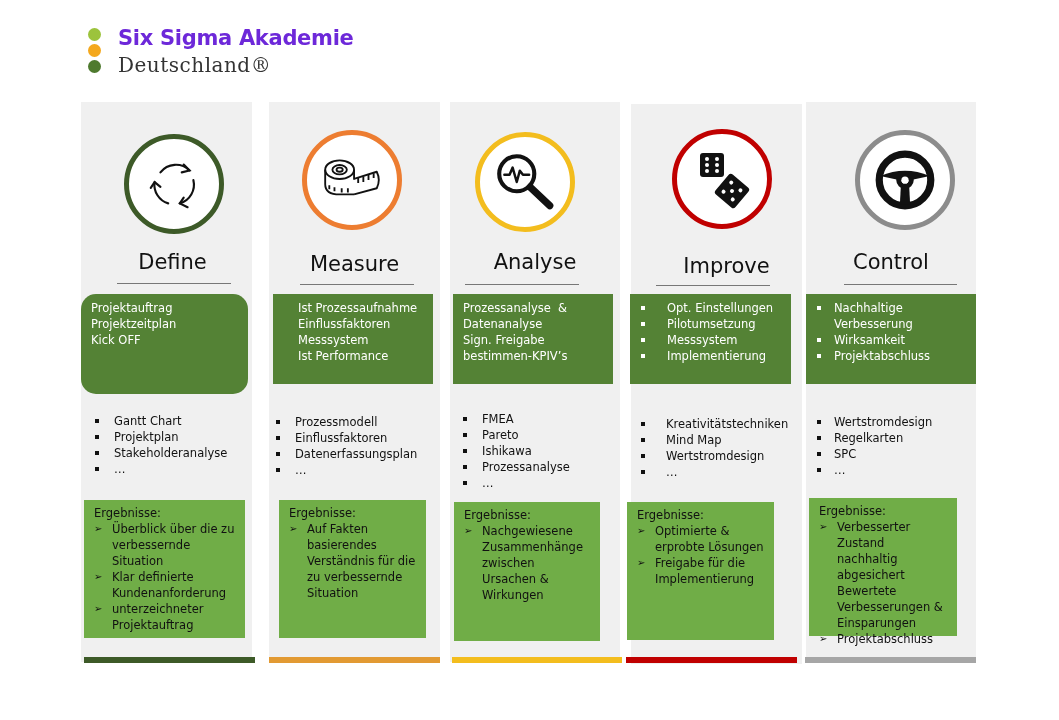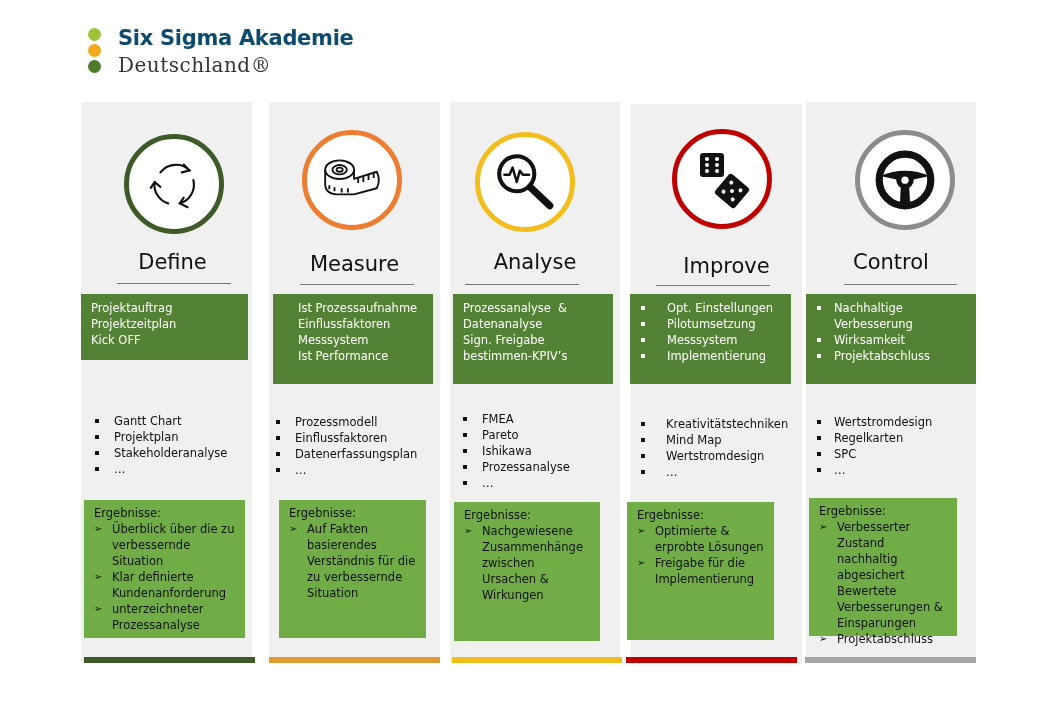--- a/index.html
+++ b/index.html
@@ -2,21 +2,21 @@
 <html><head>
   <meta charset="utf-8">
   <style>
     * { box-sizing: border-box; margin: 0; padding: 0; }
     html, body { width: 1059px; height: 720px; background: #ffffff; overflow: hidden; }
     body { position: relative; font-family: "Liberation Sans", "DejaVu Sans", sans-serif; color: #111; }
 
     .logo { position: absolute; left: 88px; top: 26px; }
     .logo-dots { position: absolute; left: 0; top: 2px; width: 14px; }
     .logo-dot { display: block; width: 13px; height: 13px; border-radius: 50%; margin-bottom: 3px; }
-    .logo-line1 { position: absolute; left: 30px; top: 0; font-family: "DejaVu Sans", sans-serif; font-weight: bold; font-size: 21px; color: #0c4a6e; white-space: nowrap; letter-spacing: -0.3px; }
+    .logo-line1 { position: absolute; left: 30px; top: 0; font-family: "DejaVu Sans", sans-serif; font-weight: bold; font-size: 21px; color: #6d28d9; white-space: nowrap; letter-spacing: -0.3px; }
     .logo-line2 { position: absolute; left: 30px; top: 27px; font-family: "DejaVu Serif", serif; font-size: 20px; color: #333; white-space: nowrap; letter-spacing: 0.5px; }
 
     .col { position: absolute; top: 102px; height: 560px; background: #f0f0f0; }
     .icon-circle { position: absolute; width: 100px; height: 100px; border-radius: 50%; background: #fff; border-width: 5px; border-style: solid; display: flex; align-items: center; justify-content: center; }
     .phase-title { position: absolute; left: 0; right: 0; text-align: center; font-size: 21px; color: #111; font-family: "DejaVu Sans", sans-serif; }
     .title-rule { position: absolute; height: 1px; background: #777; }
 
     .dark-box { position: absolute; background: #548235; color: #fff; font-size: 11.5px; line-height: 16px; padding: 6px 10px; font-family: "DejaVu Sans", sans-serif; }
     .dark-box ul, .tools ul { list-style: none; }
     .dark-box li.b, .tools li { position: relative; padding-left: 17px; }
@@ -51,39 +51,39 @@
       <path d="M18 20 A20 20 0 0 1 48 18"></path>
         <path d="M42 12 L48 18 L40 20"></path>
       <path d="M52 28 A20 20 0 0 1 38 52"></path>
         <path d="M42 46 L38 52 L46 56"></path>
       <path d="M26 52 A20 20 0 0 1 12 30"></path>
         <path d="M8 36 L12 30 L18 35"></path>
     </svg>
   </div>
   <div class="phase-title" style="top:148px;padding-left:12px;">Define</div>
   <div class="title-rule" style="left:36px; width:114px; top:181px;"></div>
-  <div class="dark-box" style="left:0; top:192px; width:167px; height:66px;">
+  <div class="dark-box" style="left:0; top:192px; width:167px; height:100px;border-radius:15px;">
     <div>Projektauftrag</div>
     <div>Projektzeitplan</div>
     <div>Kick OFF</div>
   </div>
   <div class="tools" style="left:13px; top:311px;">
     <ul>
       <li>Gantt Chart</li>
       <li>Projektplan</li>
       <li>Stakeholderanalyse</li>
       <li>…</li>
     </ul>
   </div>
   <div class="result-box" style="left:3px; top:398px; width:161px; height:138px;">
     <div>Ergebnisse:</div>
     <ul>
       <li>Überblick über die zu verbessernde Situation</li>
       <li>Klar definierte Kundenanforderung</li>
-      <li>unterzeichneter Prozessanalyse</li>
+      <li>unterzeichneter Projektauftrag</li>
     </ul>
   </div>
 </div>
 <div class="bottom-bar" style="left:84px; width:171px; background:#3d5a28;"></div>
 
 <div class="col" style="left:269px; width:171px;">
   <div class="icon-circle" style="left:33px; top:28px; border-color:#ed7d31;">
     <svg width="66" height="66" viewBox="0 0 64 64" fill="none" stroke="#111" stroke-width="1.8" stroke-linejoin="round">
       <ellipse cx="20" cy="22" rx="14" ry="9"></ellipse>
       <ellipse cx="20" cy="22" rx="7" ry="4.5"></ellipse>

